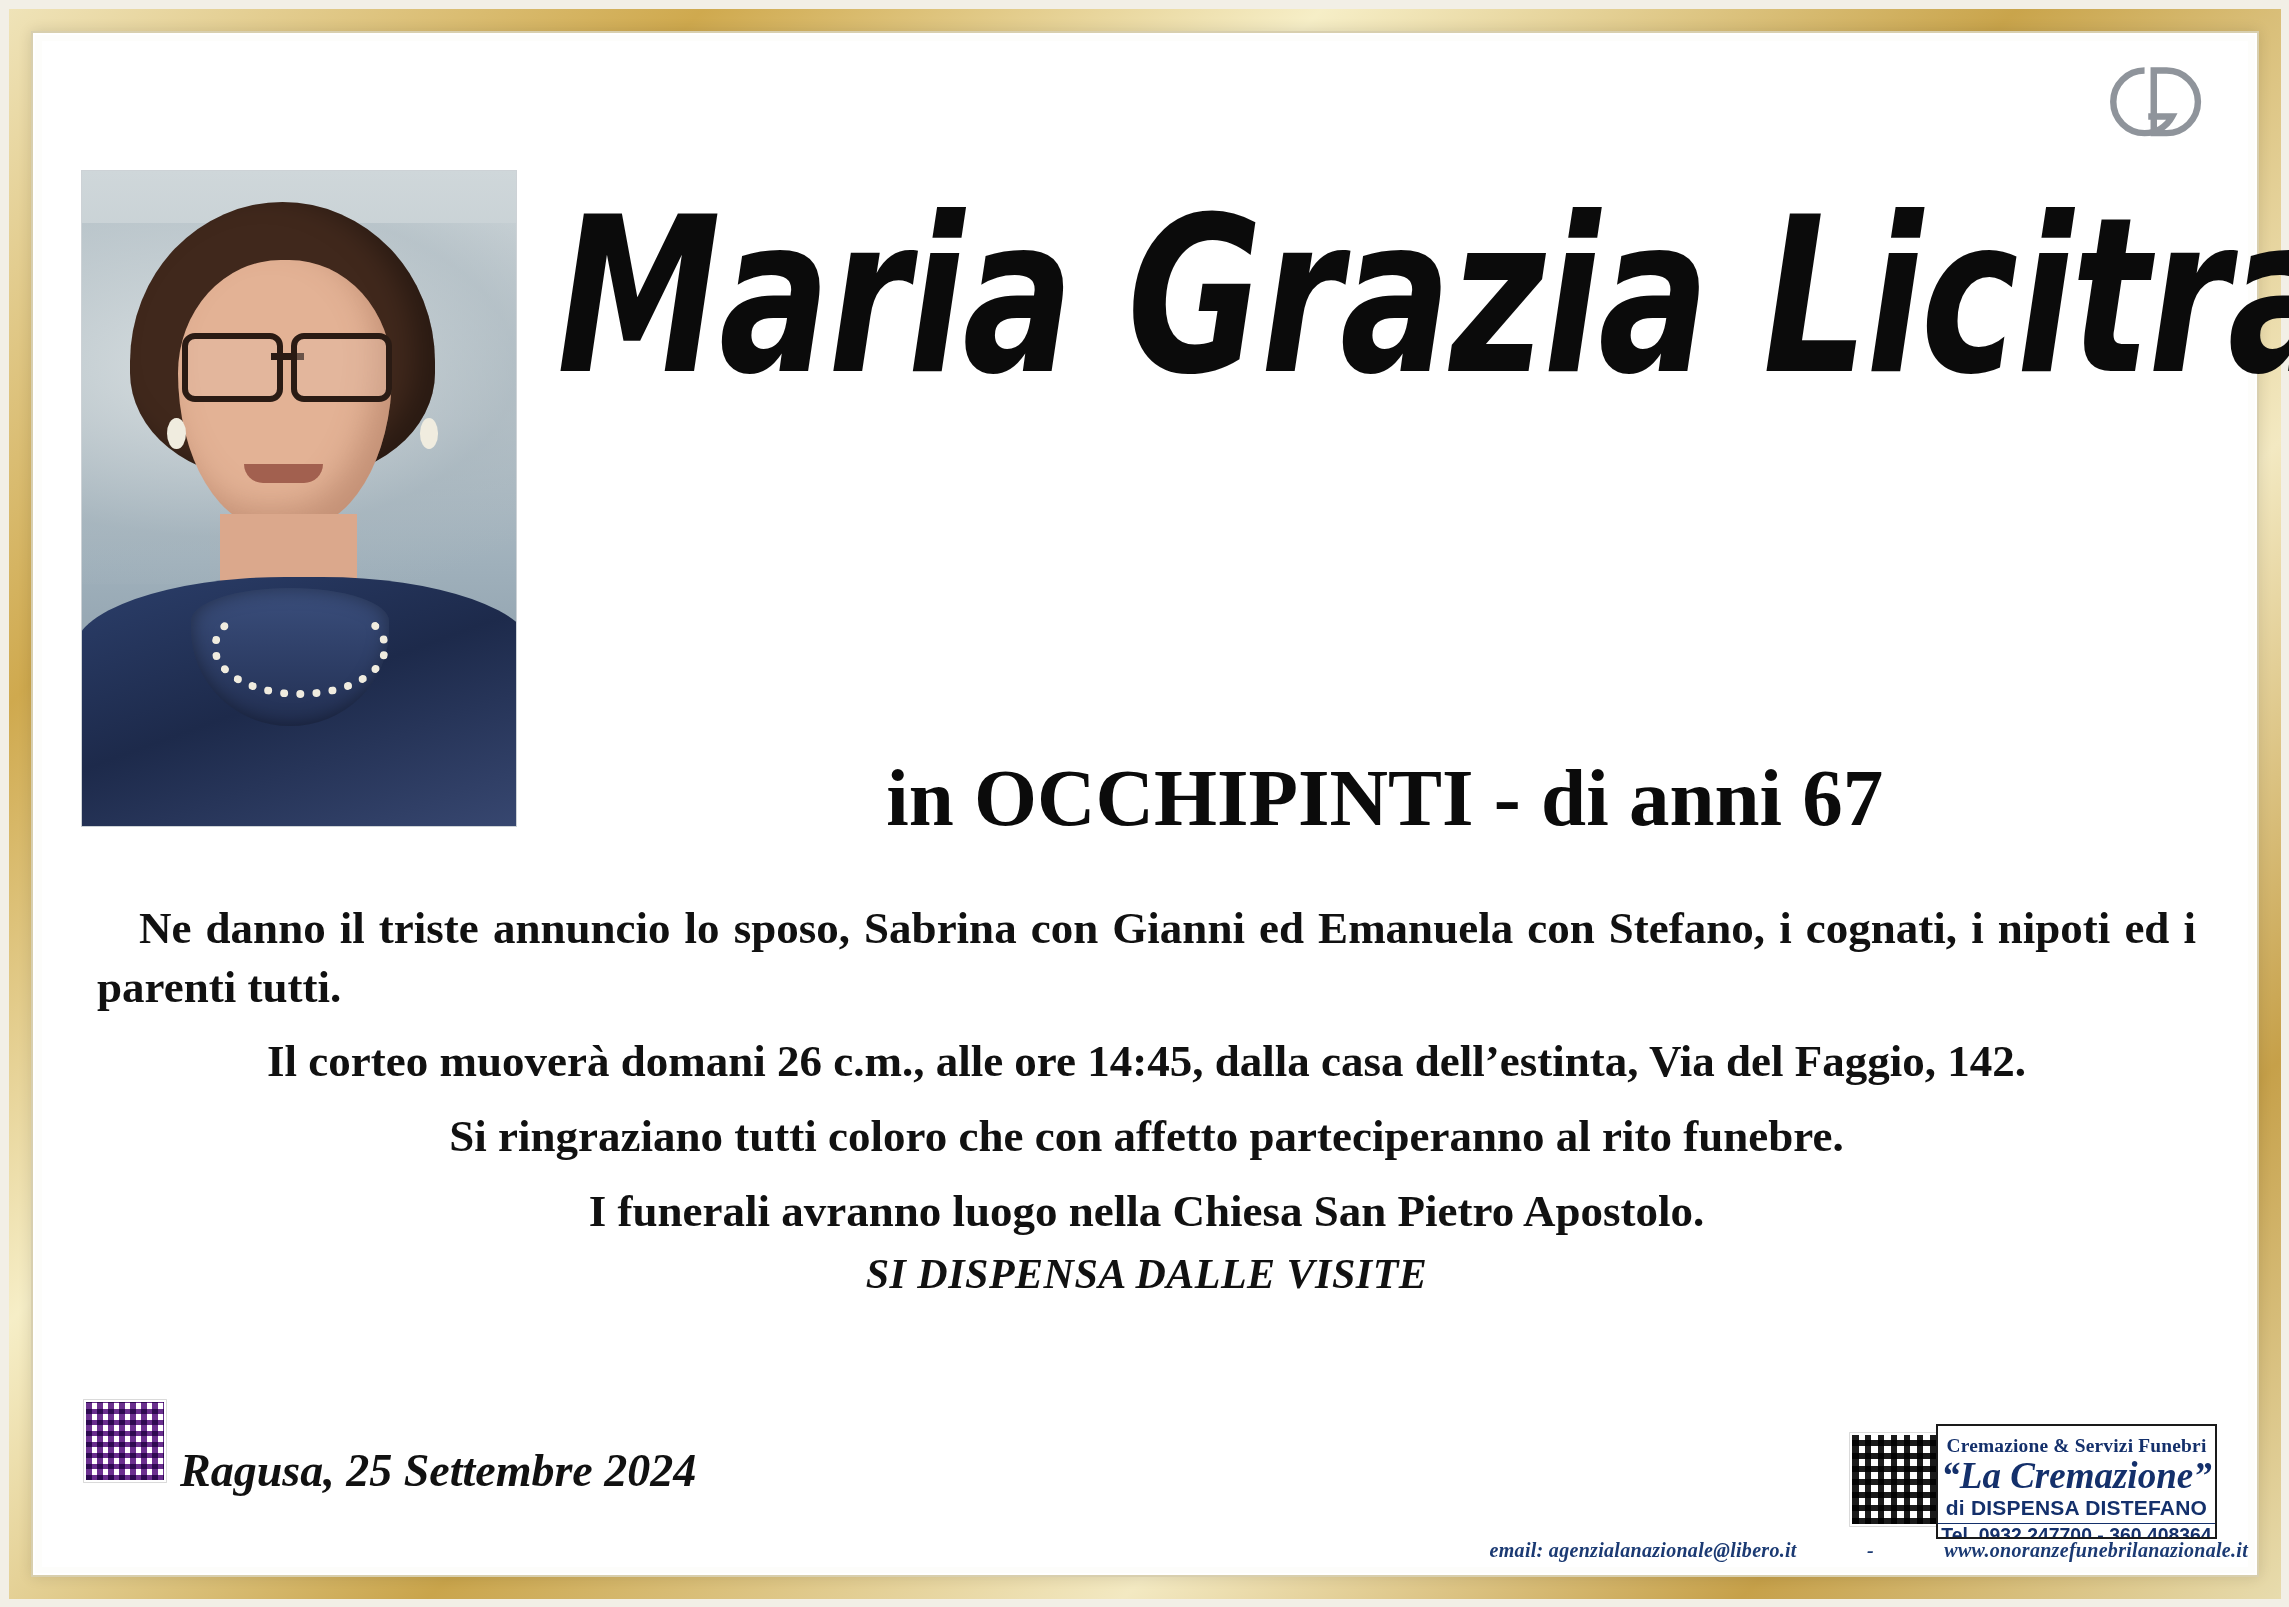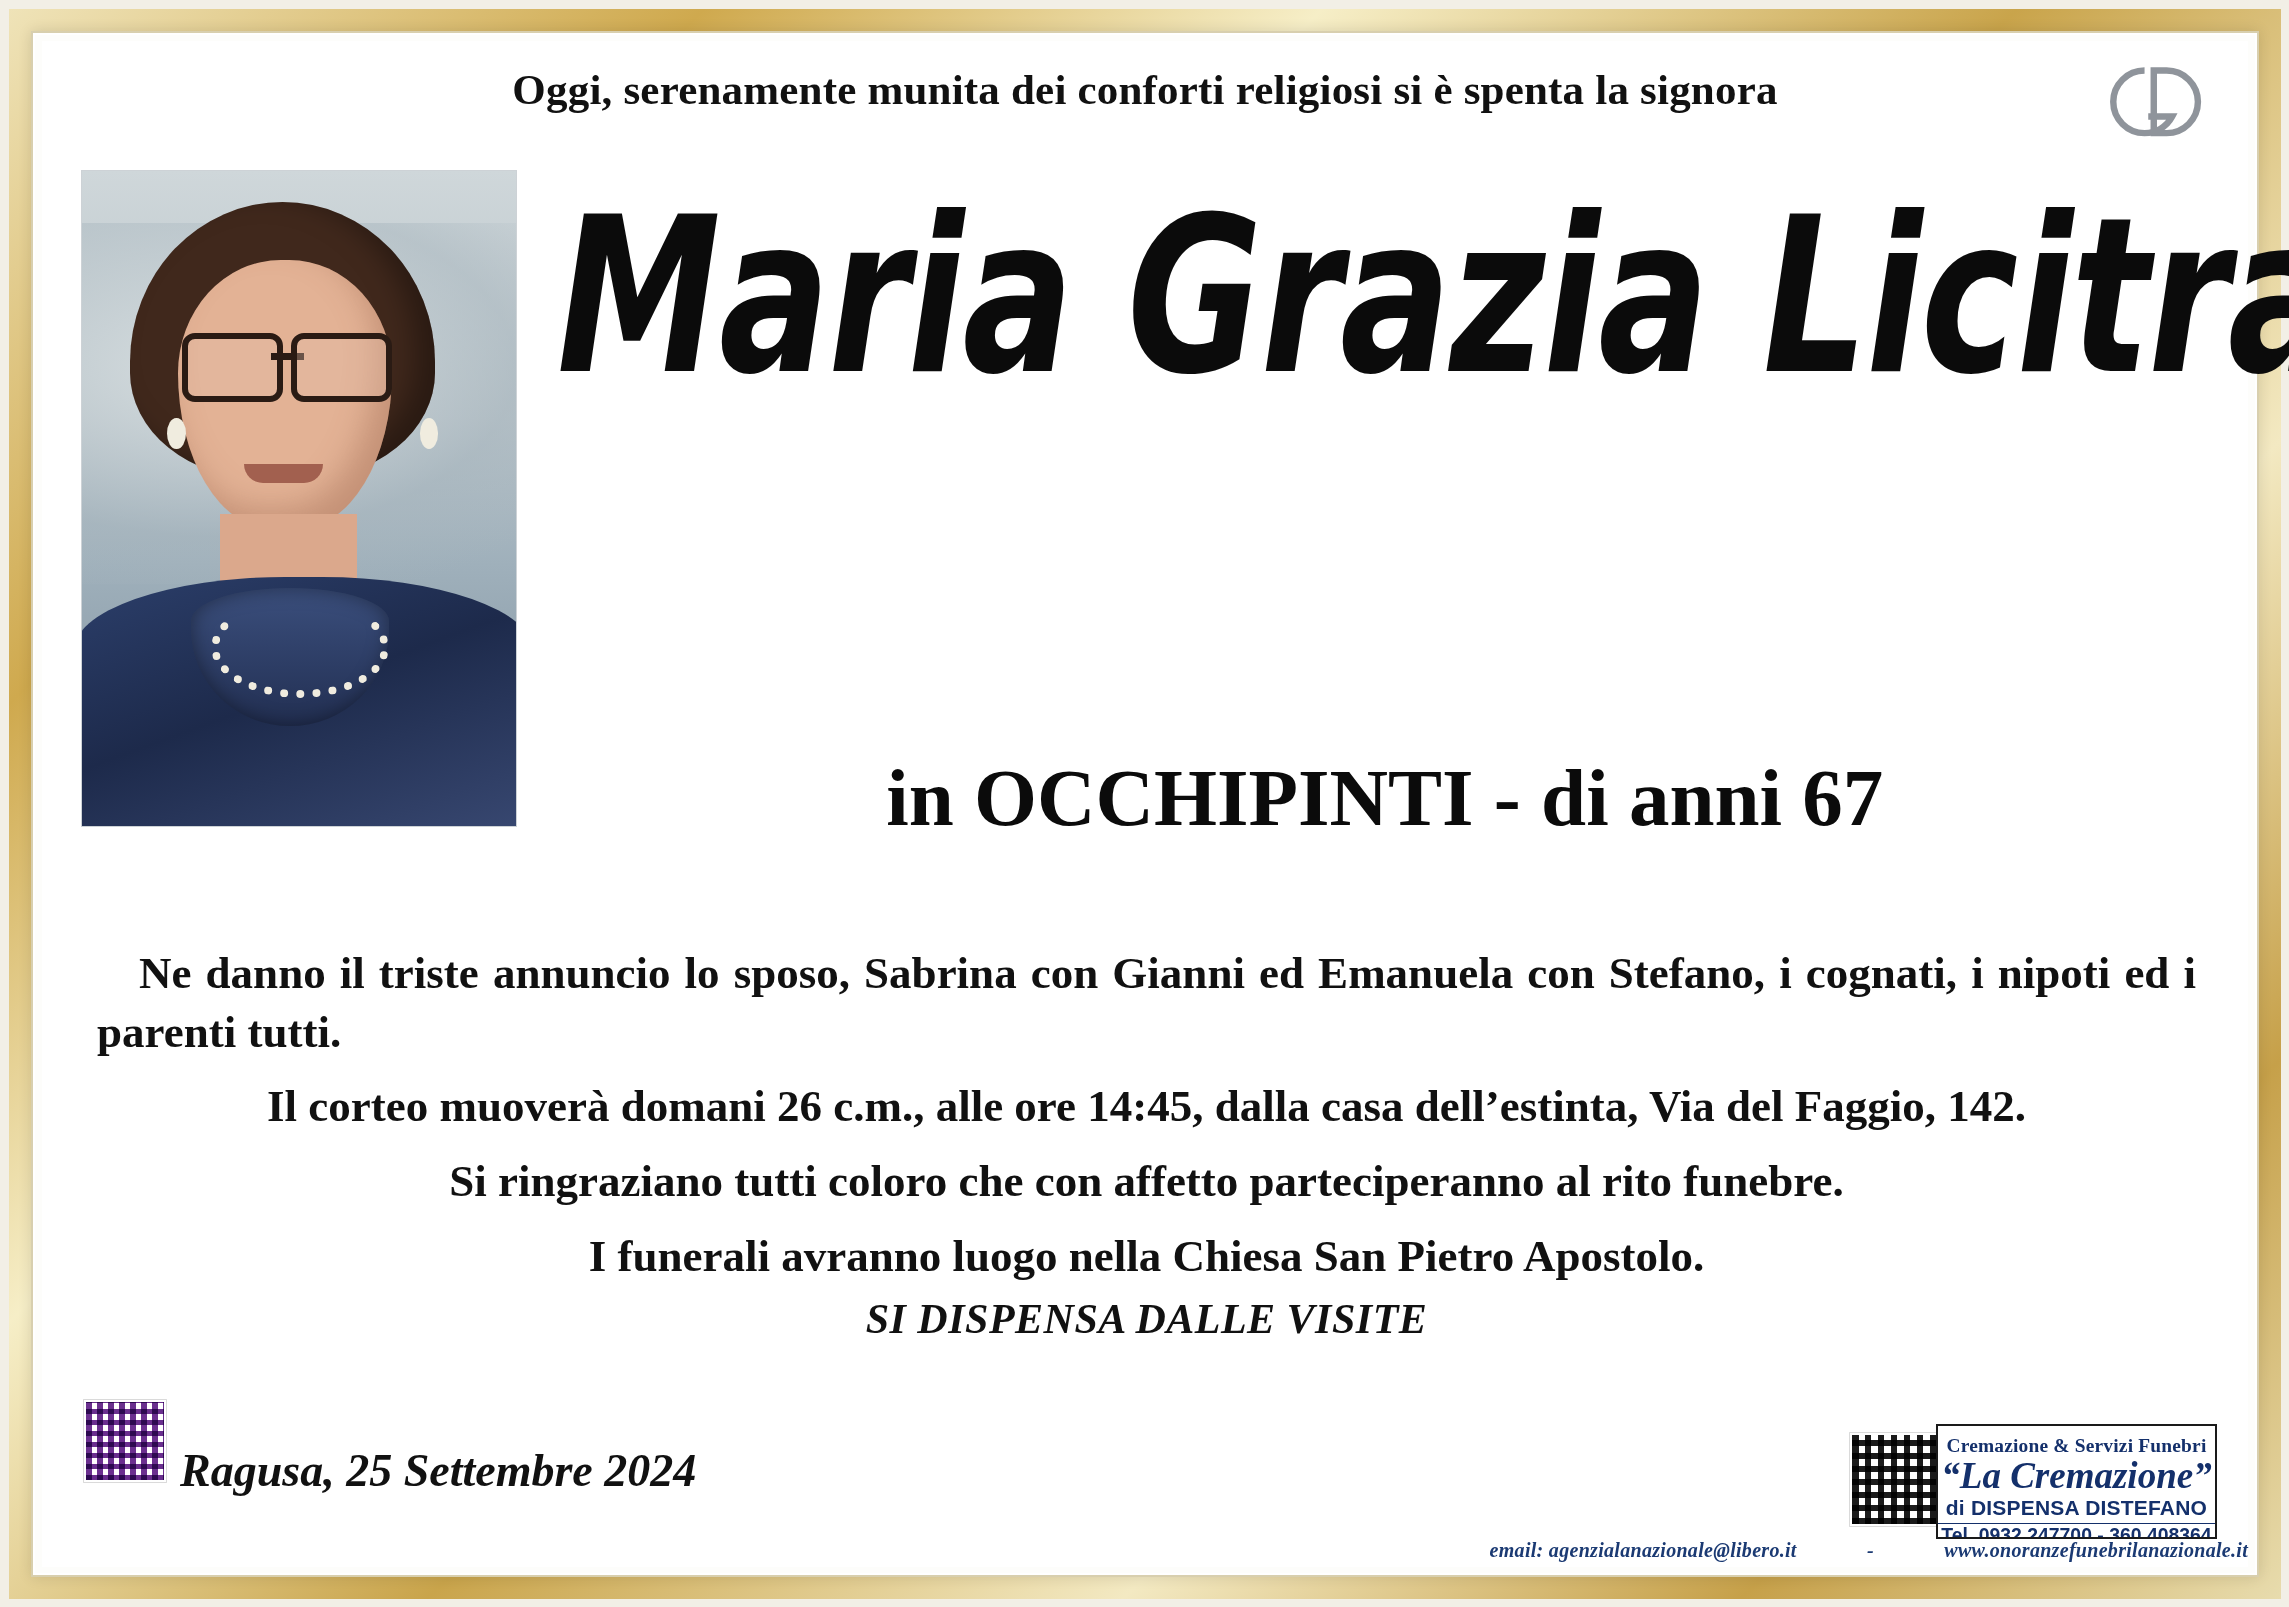--- a/index.html
+++ b/index.html
@@ -235,21 +235,20 @@
   }
 
   
   .body-block {
     position: absolute;
     left: 55px;
     right: 52px;
     top: 858px;
     font-family: "Liberation Serif", serif;
     color: #111111;
-    margin-top: 45px;
   }
   .p-just {
     font-size: 45px;
     font-weight: bold;
     line-height: 1.30;
     text-align: justify;
     text-indent: 42px;
     margin: 0 0 9.2px 0;
   }
   .p-center-left {
@@ -379,21 +378,20 @@
 
     <div class="logo-gd">
       <svg width="138" height="111" viewBox="0 0 150 120" aria-hidden="true">
         <g fill="none" stroke="#8f949b" stroke-width="7">
           <path d="M68 22 a34 34 0 1 0 0 68 a34 34 0 0 0 30 -18 h-26"></path>
           <path d="M78 22 h14 a34 34 0 0 1 0 68 h-14 z"></path>
         </g>
       </svg>
     </div>
 
-    <div class="lead-line">Oggi, serenamente munita dei conforti religiosi si è spenta la signora</div>
 
     <div class="photo">
       <div class="bg"></div>
       <div class="bg2"></div>
       <div class="hair"></div>
       <div class="face"></div>
       <div class="earring l"></div>
       <div class="earring r"></div>
       <div class="glasses">
         <div class="lens l"></div>

